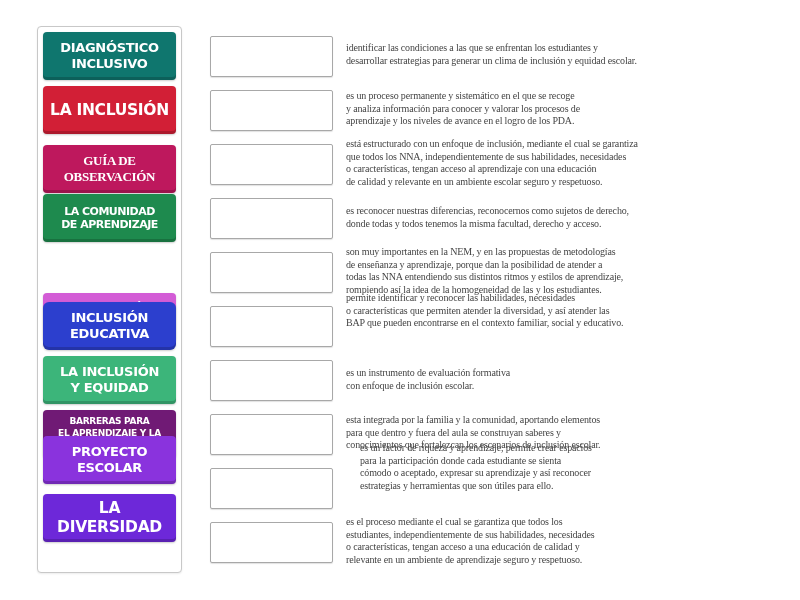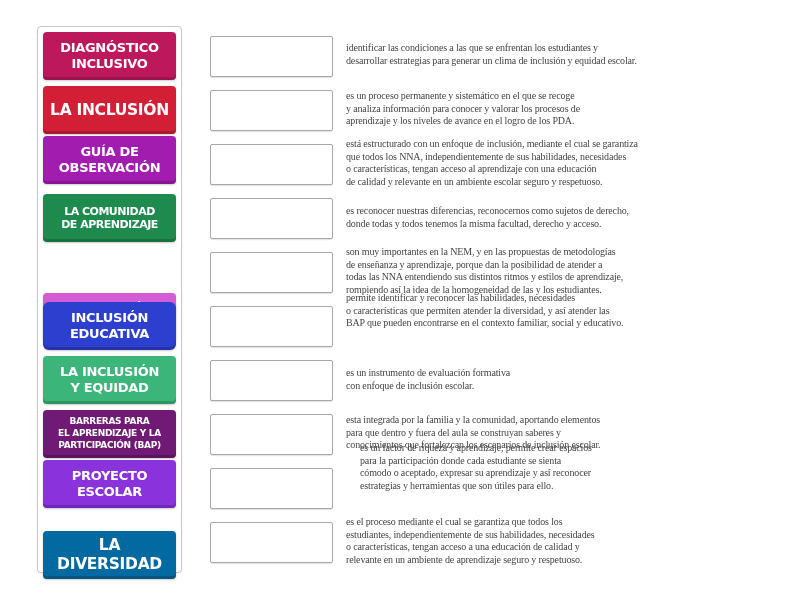--- a/index.html
+++ b/index.html
@@ -61,28 +61,28 @@
       font-family: Liberation Serif, serif;
       white-space: pre-line;
       letter-spacing: -0.15px;
     }
   </style>
 </head>
 <body>
 
 <div class="tray"></div>
 
-<div class="tile f-md" style="top:32px;background:#be185d;">
+<div class="tile f-md" style="top:32px;background:#0f766e;">
     <span style="white-space:pre-line">DIAGNÓSTICO
 INCLUSIVO</span>
   </div>
 <div class="tile f-lg" style="top:86px;background:#d21f36;">
     <span style="white-space:pre-line">LA INCLUSIÓN</span>
   </div>
-<div class="tile f-md" style="top:136px;background:#a21caf;">
+<div class="tile f-md" style="top:145px;background:#be185d;font-family:Liberation Serif, serif;">
     <span style="white-space:pre-line">GUÍA DE
 OBSERVACIÓN</span>
   </div>
 <div class="tile f-cm" style="top:194px;background:#1e8a4e;">
     <span style="white-space:pre-line">LA COMUNIDAD
 DE APRENDIZAJE</span>
   </div>
 <div class="tile f-md" style="top:248px;background:#d35cd6;margin-top:45px;">
     <span style="white-space:pre-line">EVALUACIÓN
 FORMATIVA</span>
@@ -93,25 +93,25 @@
   </div>
 <div class="tile f-md" style="top:356px;background:#3cb57a;">
     <span style="white-space:pre-line">LA INCLUSIÓN
 Y EQUIDAD</span>
   </div>
 <div class="tile f-sm" style="top:410px;background:#701a75;">
     <span style="white-space:pre-line">BARRERAS PARA
 EL APRENDIZAJE Y LA
 PARTICIPACIÓN (BAP)</span>
   </div>
-<div class="tile f-md" style="top:460px;background:#8a33dd;">
+<div class="tile f-md" style="top:436px;background:#8a33dd;">
     <span style="white-space:pre-line">PROYECTO
 ESCOLAR</span>
   </div>
-<div class="tile f-lg" style="top:531px;background:#0369a1;justify-content:center;">
+<div class="tile f-lg" style="top:494px;background:#6d28d9;justify-content:center;">
     <span style="white-space:pre-line">LA DIVERSIDAD</span>
   </div>
 
 <div class="drop" style="top:36px;"></div>
 <div class="drop" style="top:90px;"></div>
 <div class="drop" style="top:144px;"></div>
 <div class="drop" style="top:198px;"></div>
 <div class="drop" style="top:252px;"></div>
 <div class="drop" style="top:306px;"></div>
 <div class="drop" style="top:360px;"></div>

